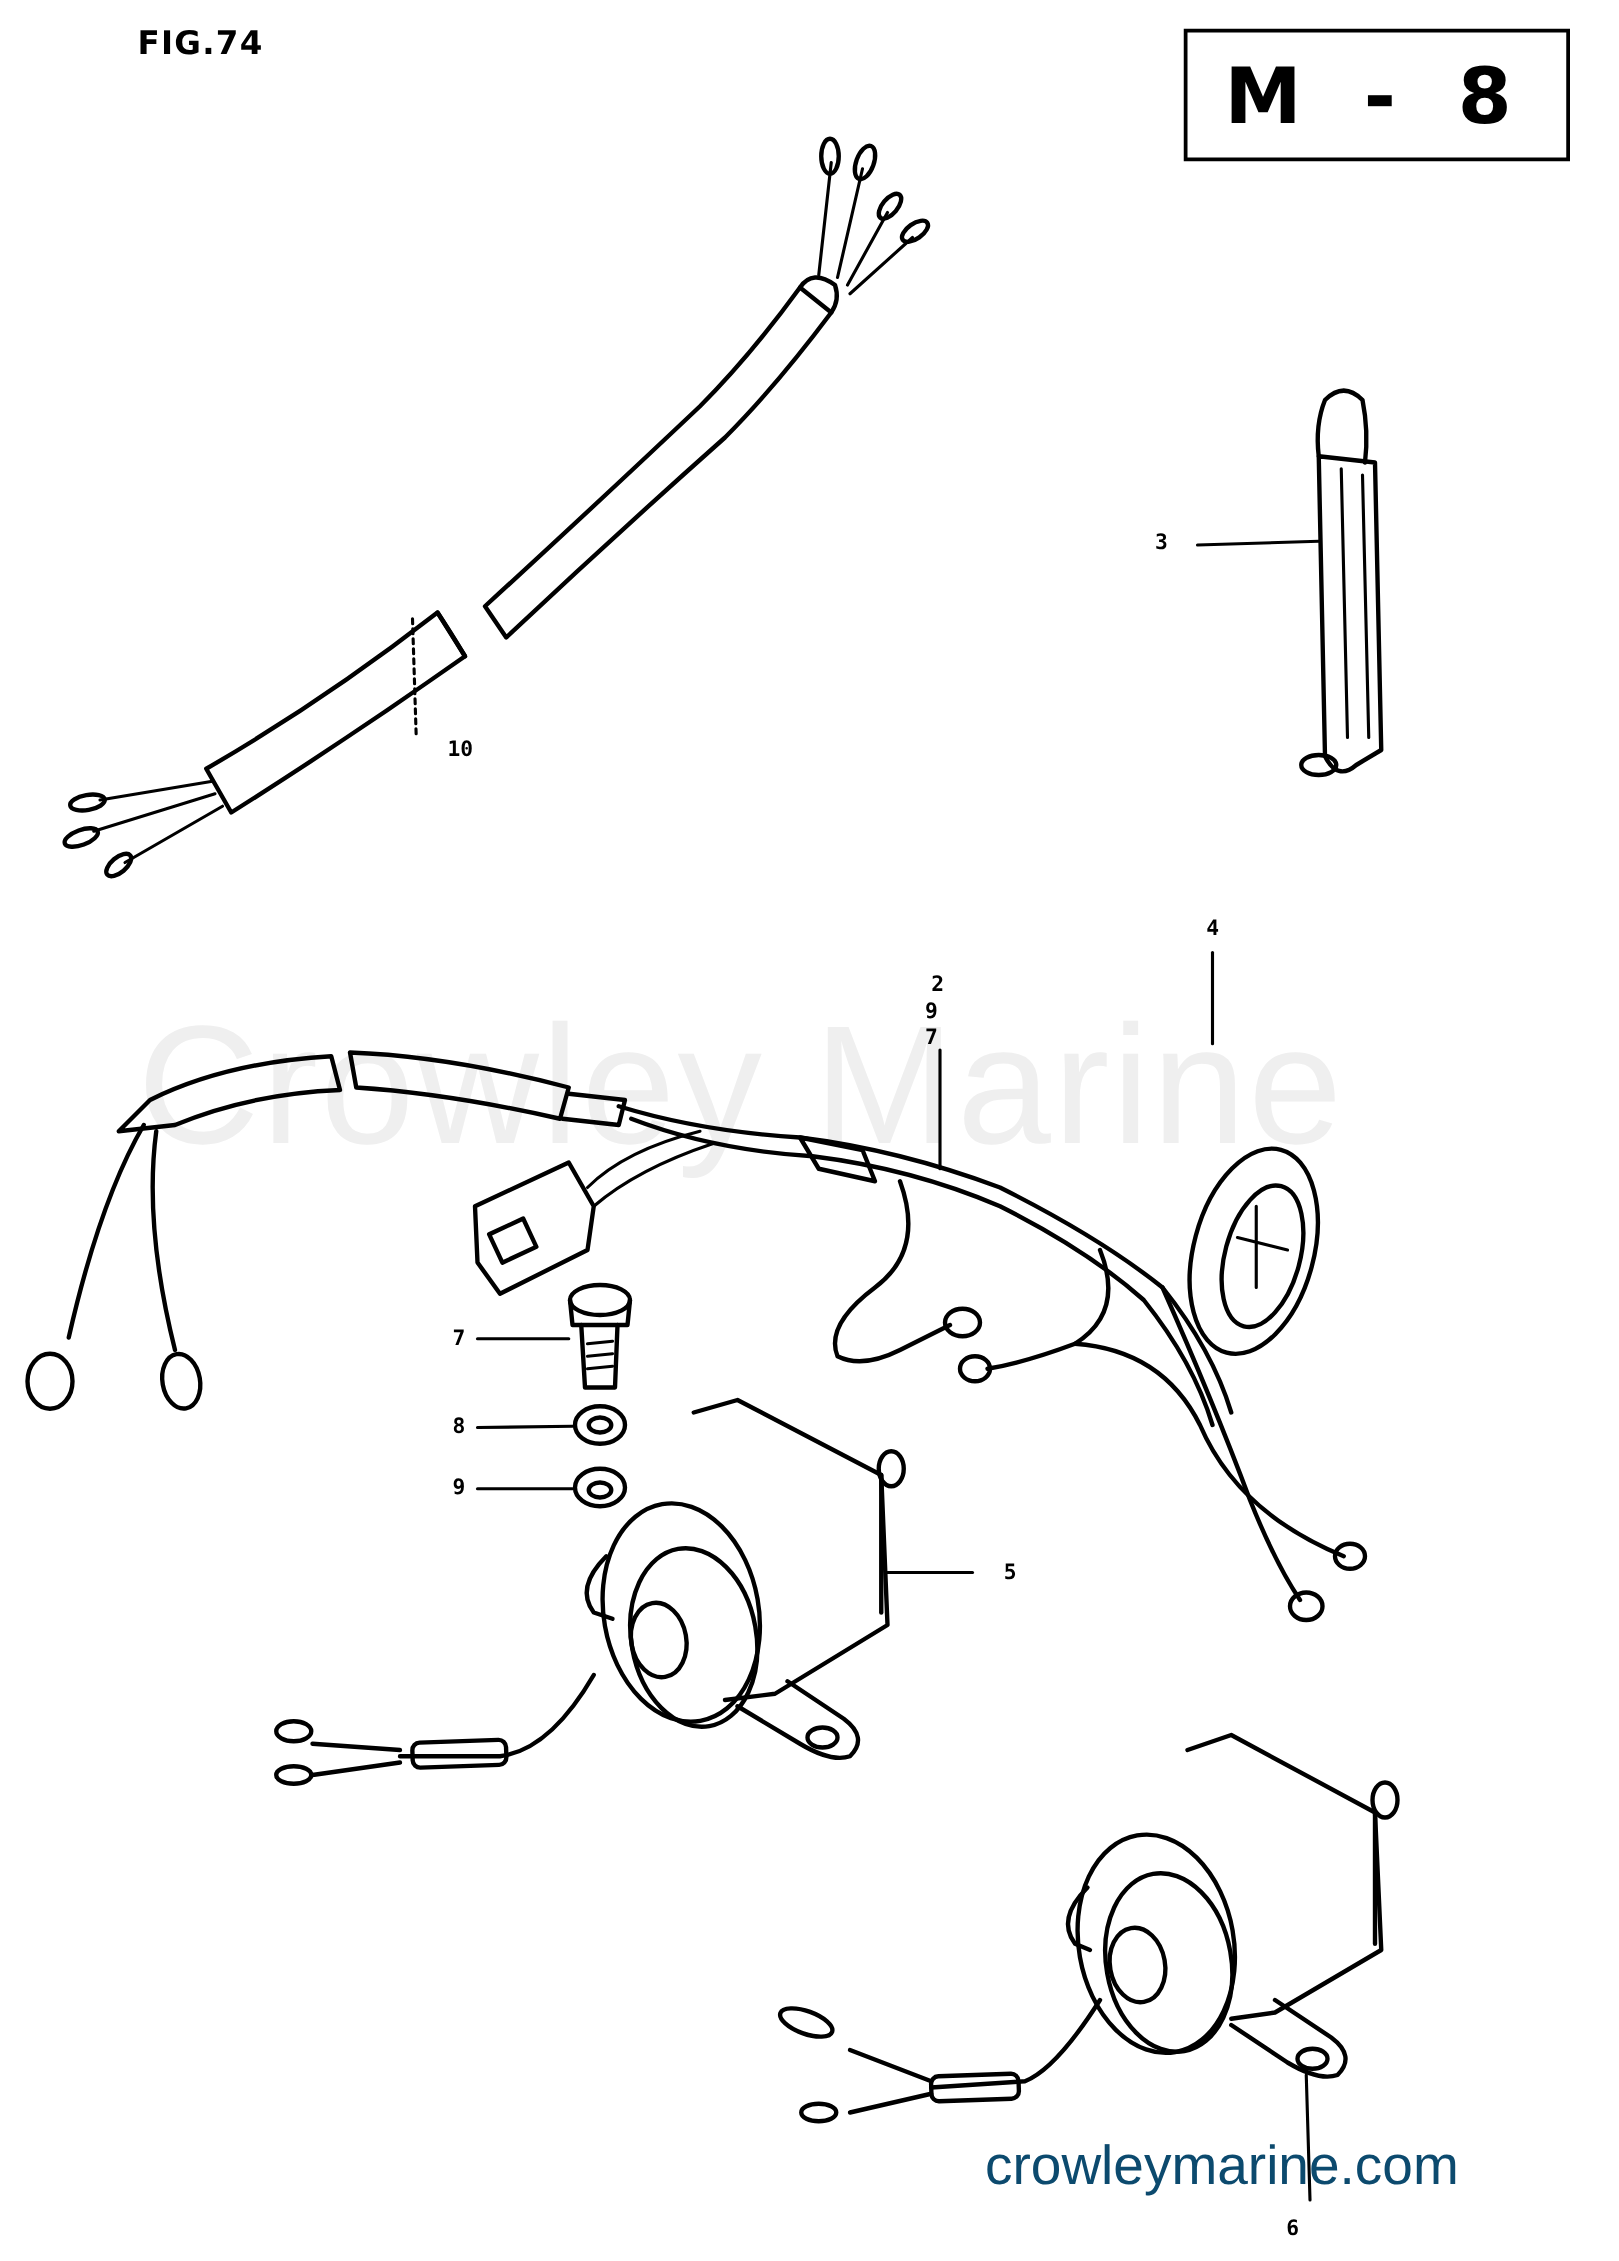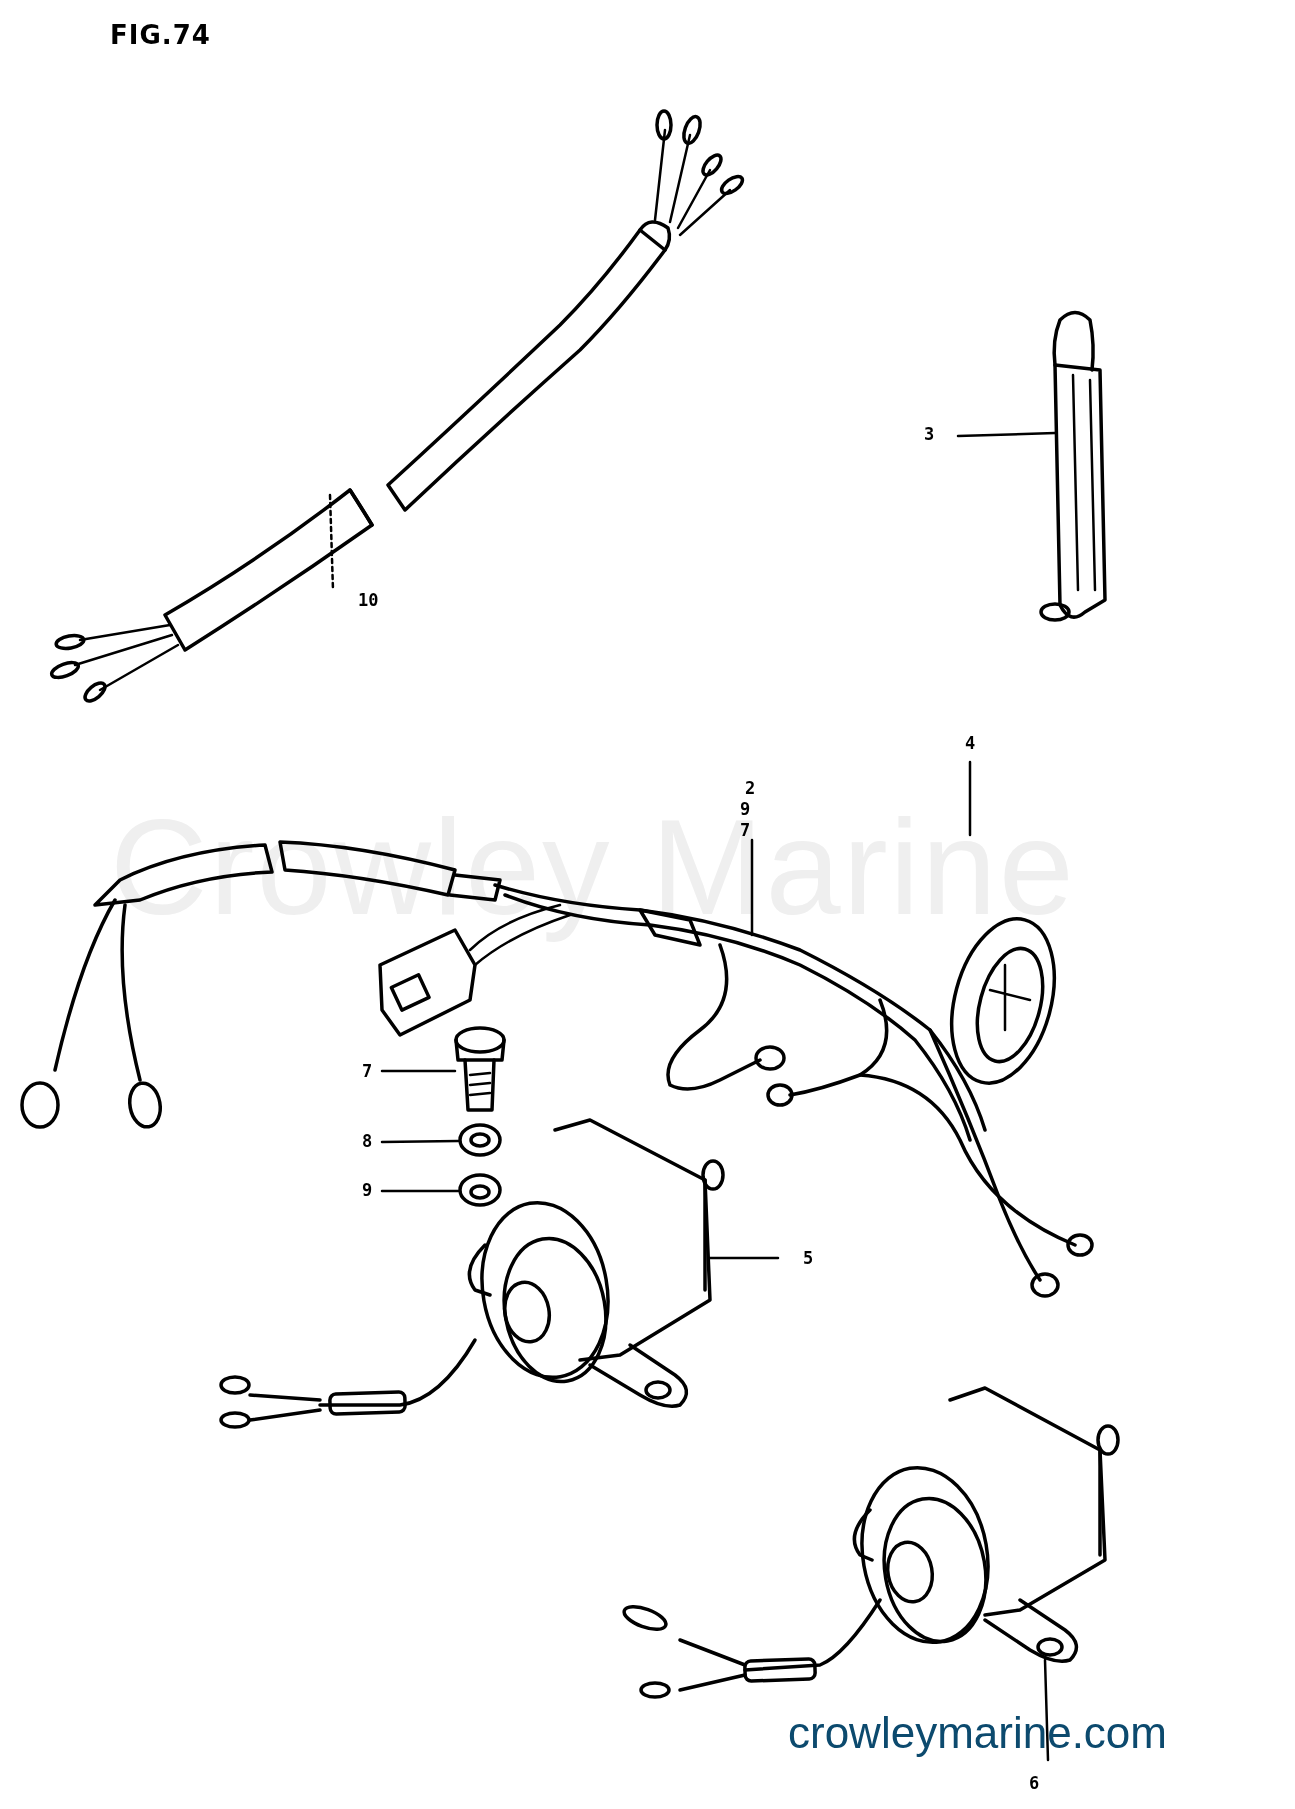--- a/index.html
+++ b/index.html
@@ -17,20 +17,23 @@
   </style>
 </head>
 <body>
 
 <div class="stage">
 
   <div class="watermark">Crowley Marine</div>
 
   <div class="fig-title">FIG.74</div>
 
+  <div class="code-box">
+    <span>M - 8</span>
+  </div>
 
   <svg class="art" width="1295" height="1809" viewBox="0 0 1295 1809">
 
     <g>
       <path d="M165 615 Q260 560 350 490 L372 525 Q280 590 185 650 Z"></path>
       <path d="M372 525 Q360 505 350 490"></path>
       <path d="M388 485 Q470 410 560 325 Q600 285 640 230 L665 250 Q620 310 580 350 Q490 430 405 510 Z"></path>
       <path d="M640 230 Q650 215 668 228 Q672 240 665 250"></path>
 
       <path class="thin" d="M655 220 L665 130 M670 222 L690 135 M678 228 L710 170 M680 235 L730 190"></path>

